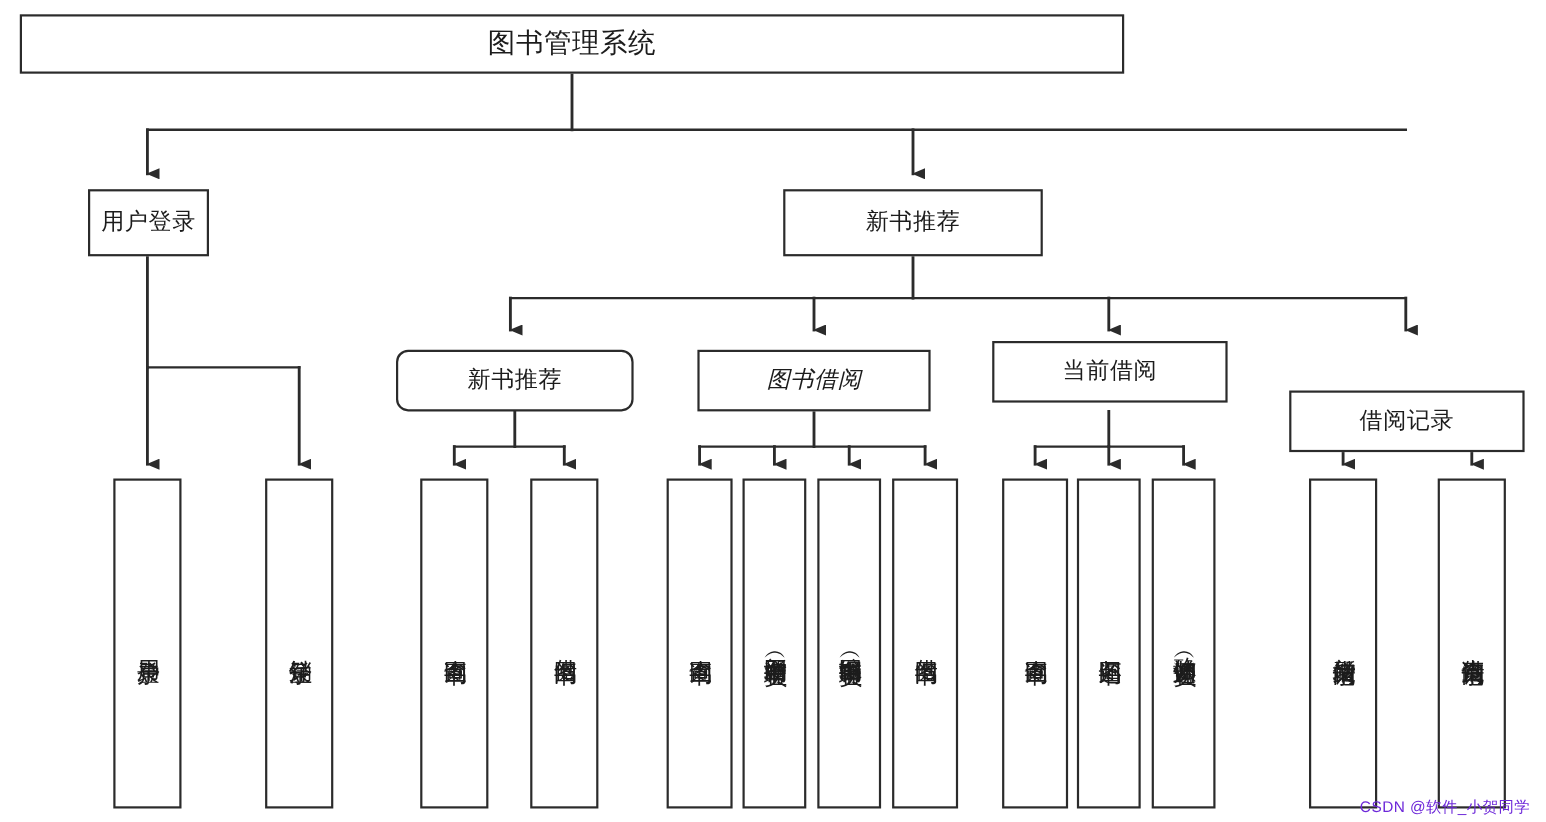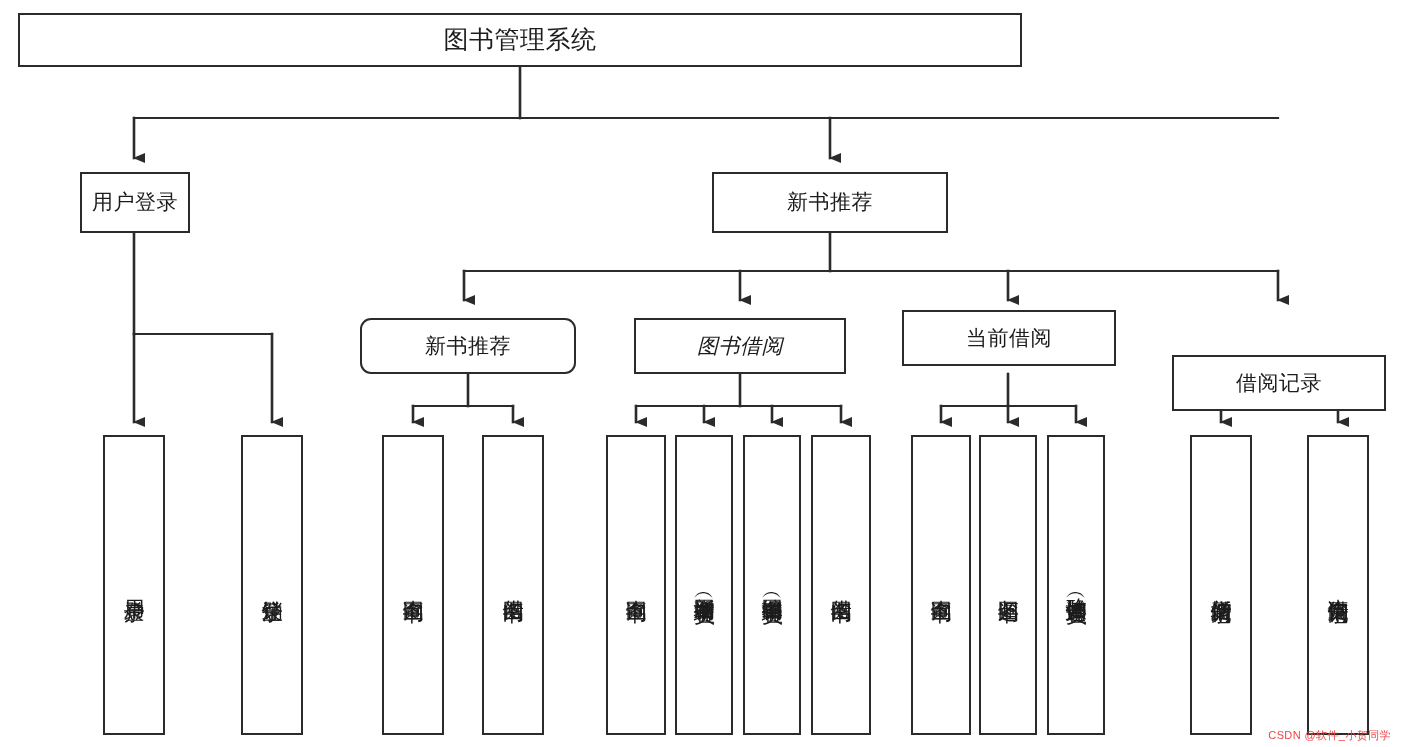--- a/index.html
+++ b/index.html
@@ -61,22 +61,22 @@
     font-size: 21px;
     line-height: 1.06;
     letter-spacing: 1px;
     white-space: nowrap;
     max-height: 284px;
   }
   .watermark {
     position: absolute;
     right: 14px;
     bottom: 4px;
-    font-size: 11px;
-    color: #ef4444;
+    font-size: 14px;
+    color: #6d28d9;
     letter-spacing: 0.4px;
     z-index: 5;
     white-space: nowrap;
   }
 </style>
 </head>
 <body>
 
 <div id="canvas">
 

